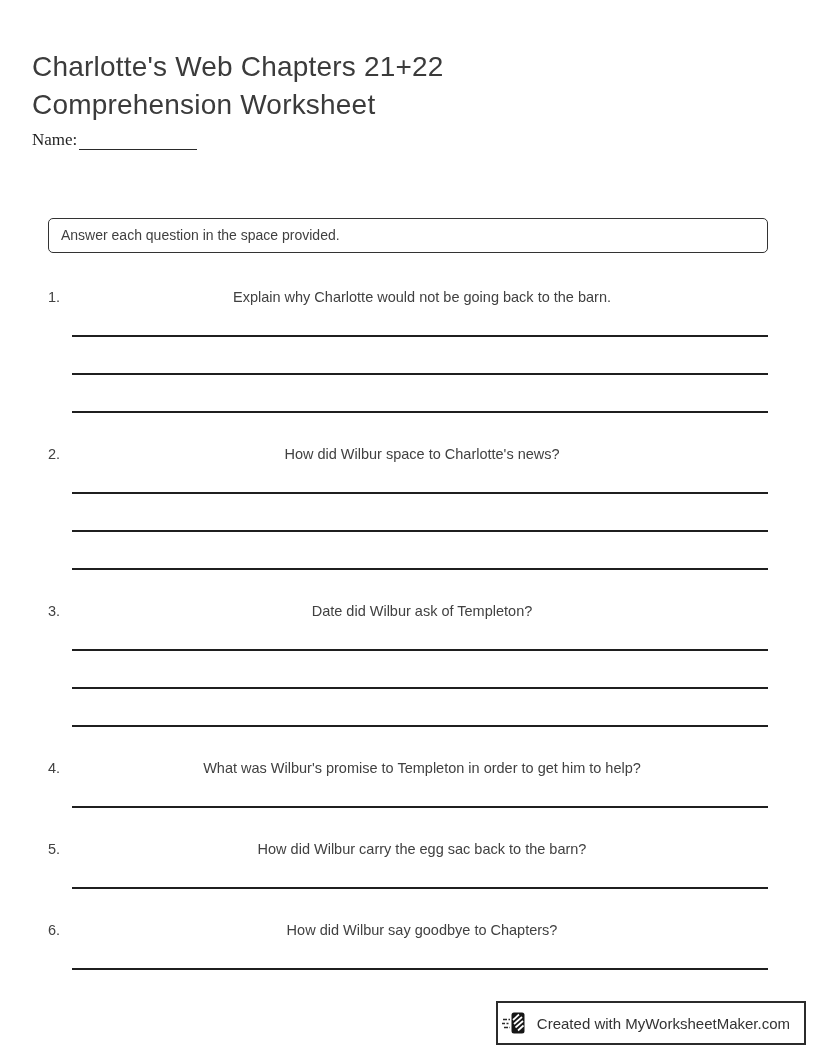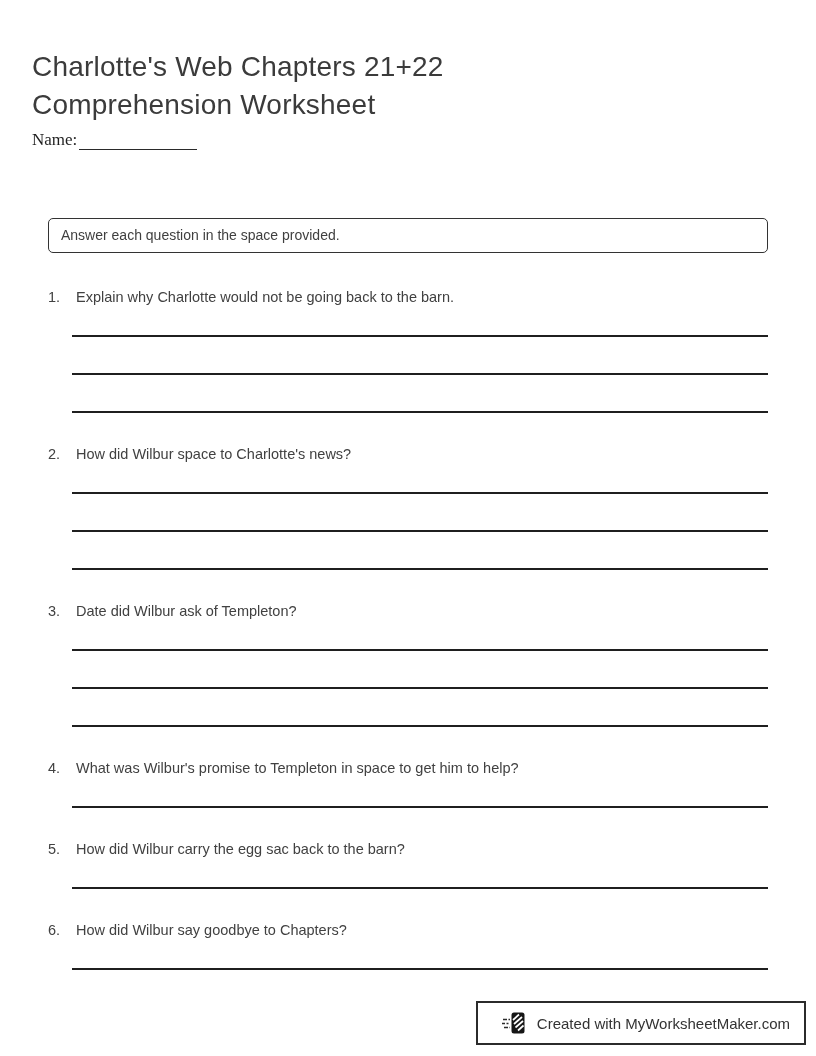--- a/index.html
+++ b/index.html
@@ -60,36 +60,36 @@
   }
   .question { margin-top: 31px; }
   .question:first-child { margin-top: 0; }
   .q-row {
     display: flex;
     font-size: 14.5px;
     line-height: 20px;
     color: #414141;
   }
   .q-num { width: 28px; flex-shrink: 0; }
-  .q-text { flex: 1; }
+  .q-text { flex: 1; text-align: center; }
   .answer-lines { margin-left: 24px; }
   .answer-line {
     height: 36px;
     border-bottom: 2px solid #1f1f1f;
   }
   .answer-line.first { height: 28px; }
   .footer-credit {
     position: absolute;
     right: 10px;
     bottom: 11px;
     display: flex;
     align-items: center;
     gap: 9px;
     border: 2px solid #2b2b2b;
-    padding: 7px 14px 7px 24px;
+    padding: 7px 14px 7px 4px;
     font-size: 15px;
     color: #333333;
     background: #ffffff;
   }
   .logo-icon { display: inline-flex; }
 </style>
 </head>
 <body>
 
 <div class="page-header">
@@ -139,21 +139,21 @@
     <div class="answer-lines">
         <div class="answer-line first"></div>
         <div class="answer-line"></div>
         <div class="answer-line"></div>
       </div>
   </div>
 
   <div class="question">
     <div class="q-row">
       <span class="q-num">4.</span>
-      <span class="q-text">What was Wilbur's promise to Templeton in space to get him to help?</span>
+      <span class="q-text">What was Wilbur's promise to Templeton in order to get him to help?</span>
     </div>
     <div class="answer-lines">
         <div class="answer-line first"></div>
       </div>
   </div>
 
   <div class="question">
     <div class="q-row">
       <span class="q-num">5.</span>
       <span class="q-text">How did Wilbur carry the egg sac back to the barn?</span>

